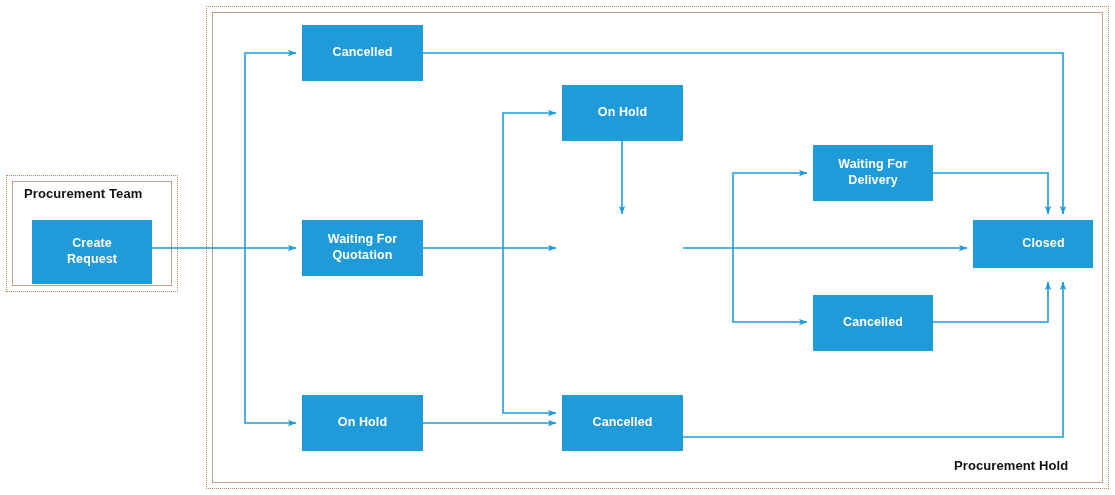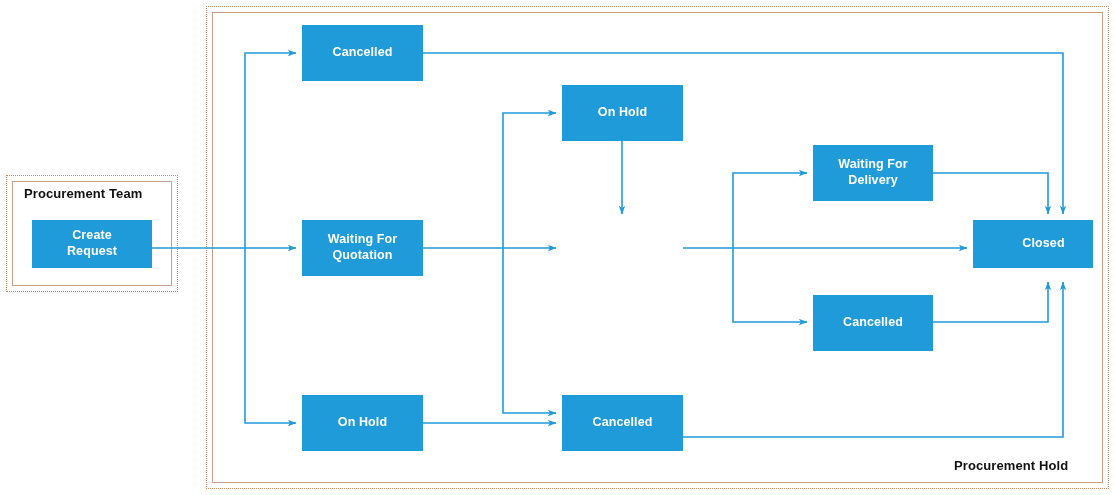--- a/index.html
+++ b/index.html
@@ -117,21 +117,21 @@
       <path d="M423,53 L1063,53 L1063,214" marker-end="url(#ah)"></path>
 
       <path d="M933,173 L1048,173 L1048,214" marker-end="url(#ah)"></path>
 
       <path d="M933,322 L1048,322 L1048,282" marker-end="url(#ah)"></path>
 
       <path d="M683,437 L1063,437 L1063,282" marker-end="url(#ah)"></path>
     </g>
   </svg>
 
-  <div class="node" style="left:32px; top:220px; width:120px; height:48px;">
+  <div class="node" style="left:32px; top:220px; width:120px; height:64px;">
     <span>Create<br>Request</span>
   </div>
 
   <div class="node" style="left:302px; top:25px; width:121px; height:56px;">
     <span>Cancelled</span>
   </div>
 
   <div class="node" style="left:302px; top:220px; width:121px; height:56px;">
     <span>Waiting For<br>Quotation</span>
   </div>

